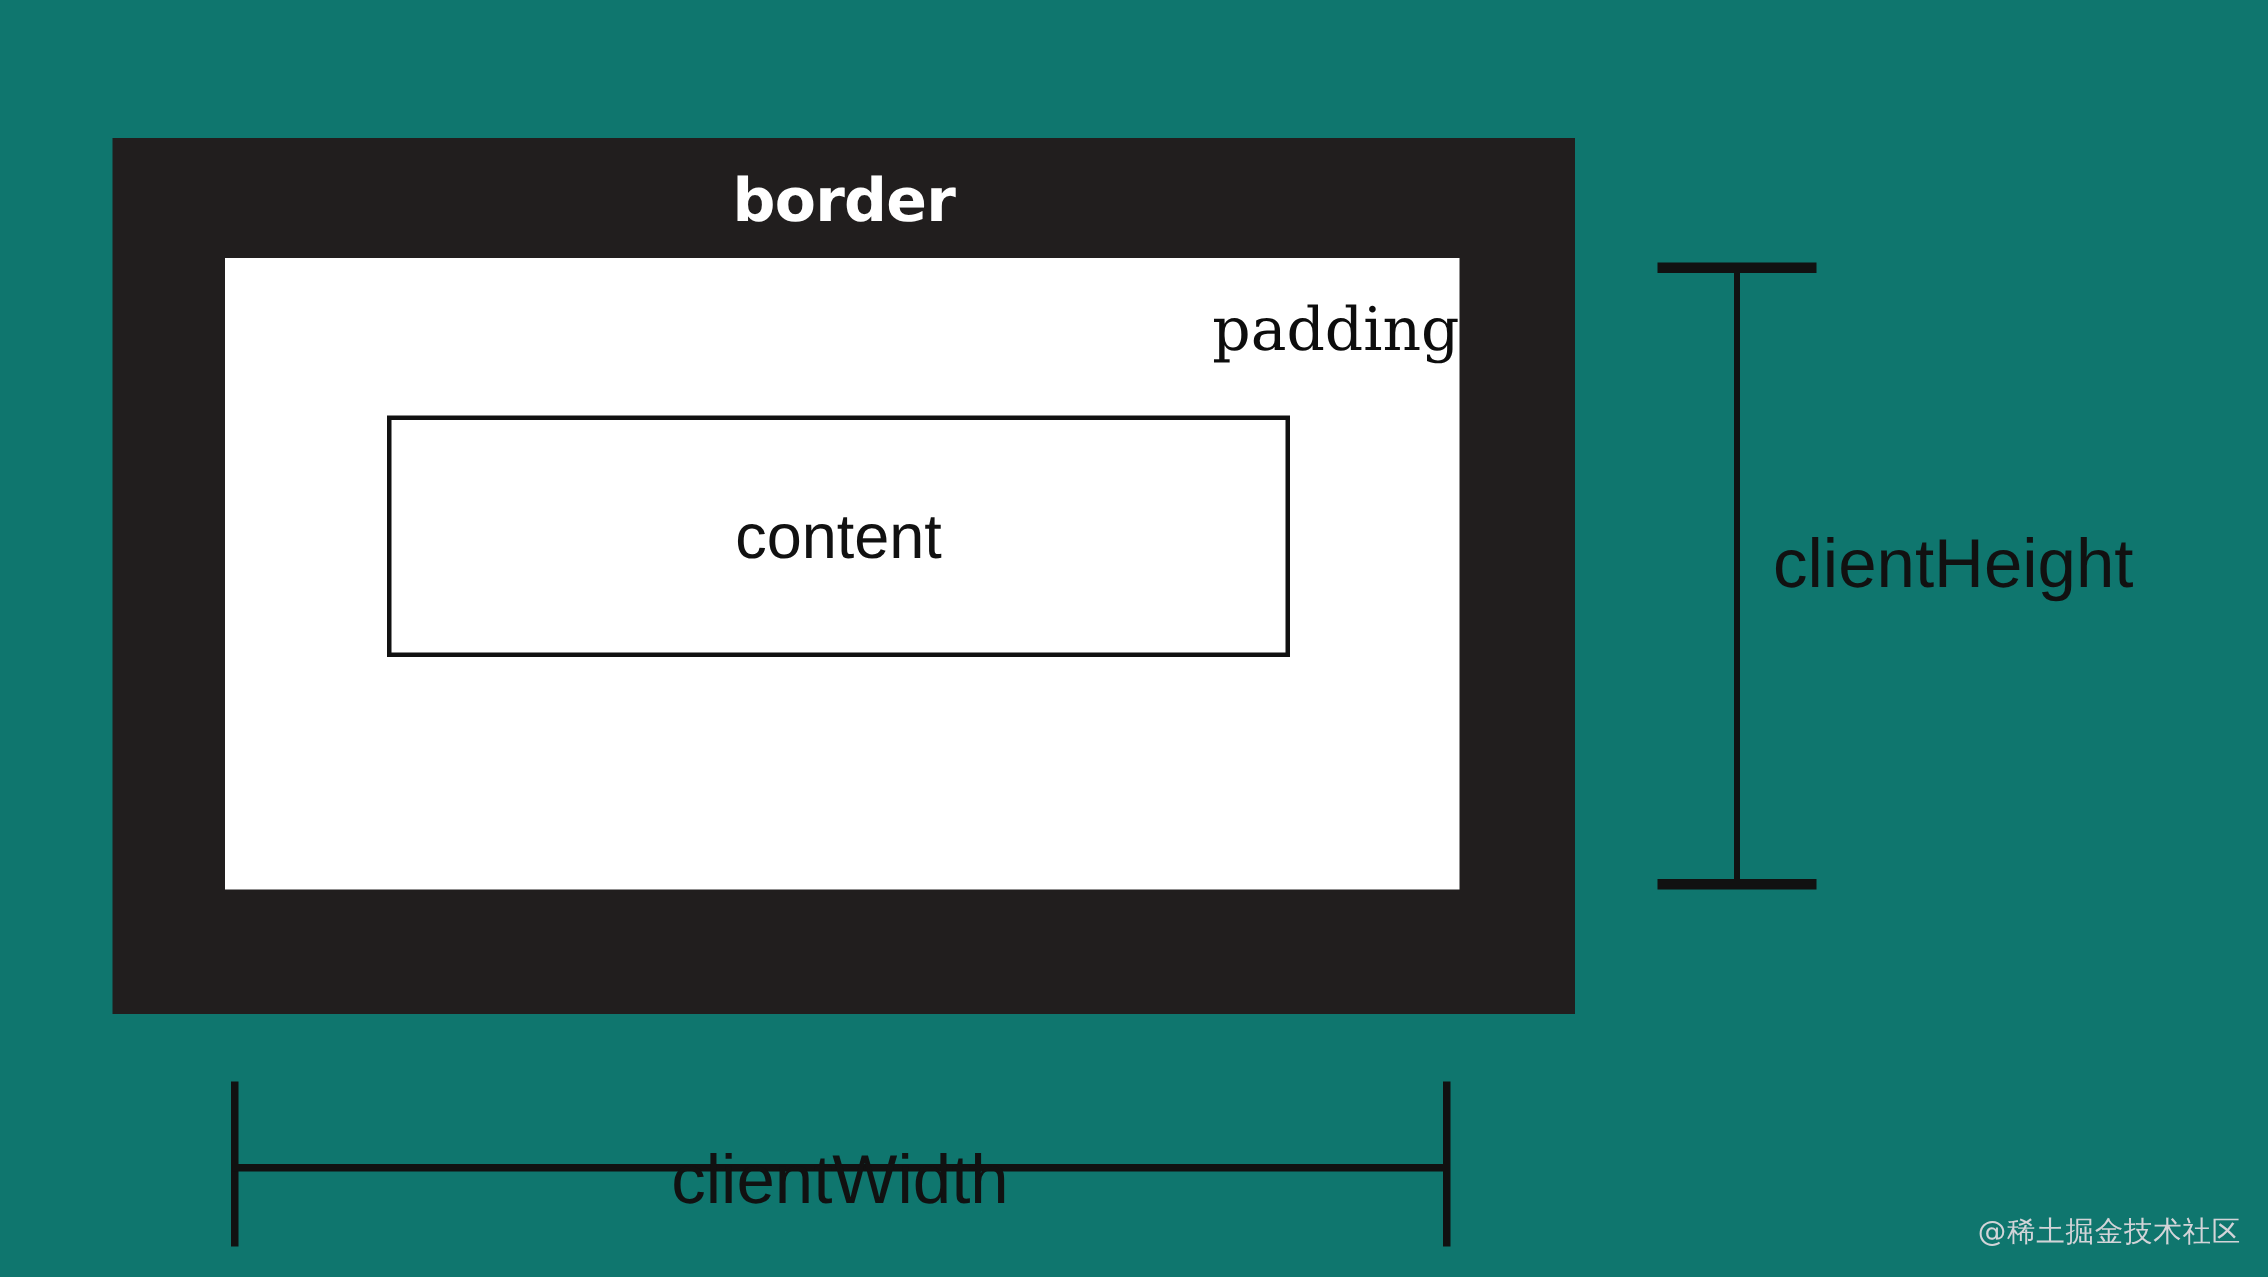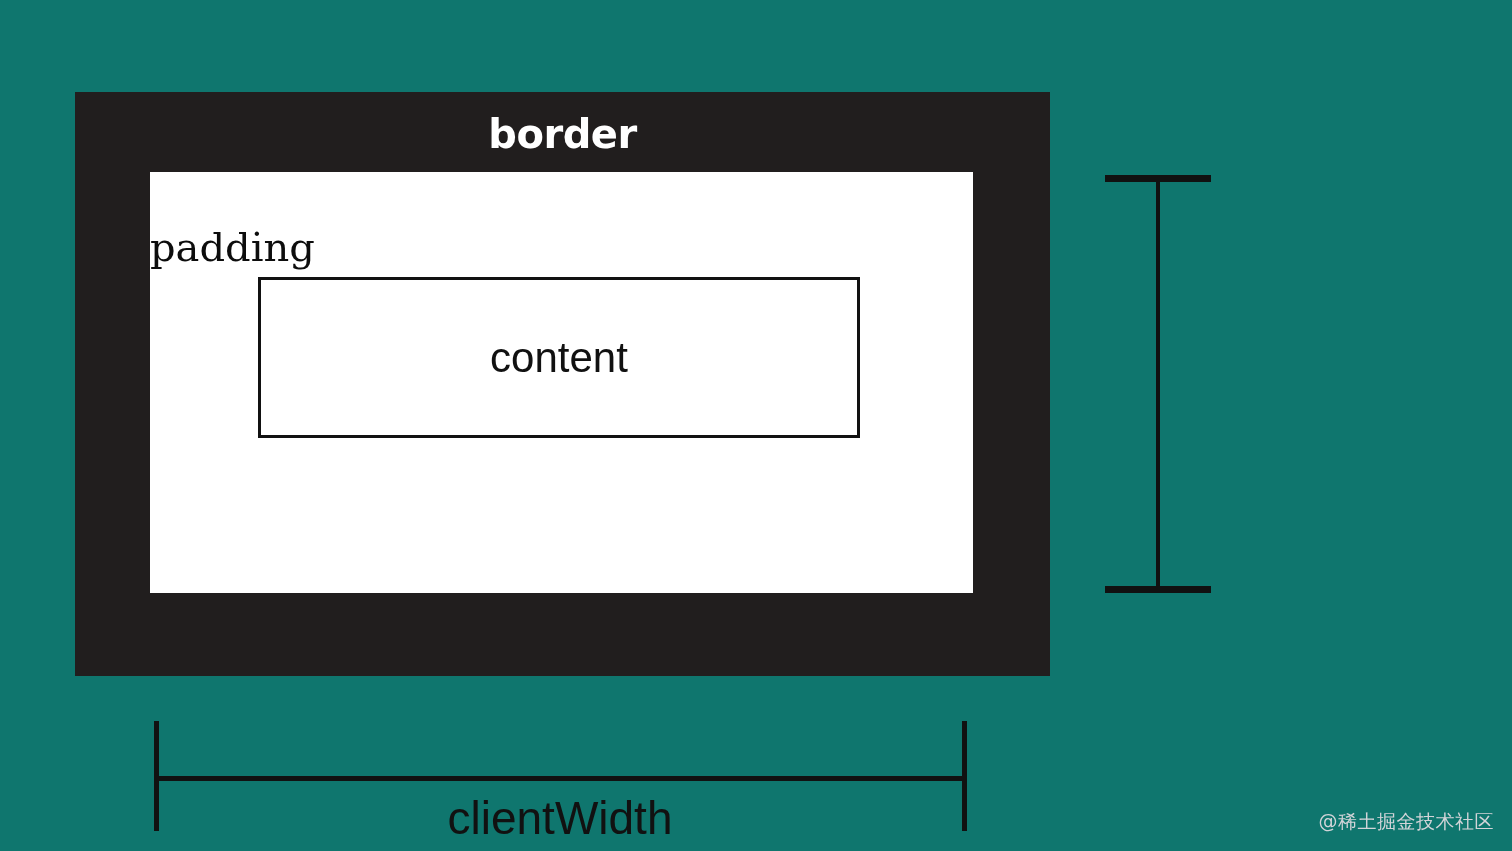--- a/index.html
+++ b/index.html
@@ -56,28 +56,27 @@
     height: 421px;
     background: #ffffff;
     box-sizing: border-box;
   }
 
   .padding-label {
     position: absolute;
     left: 0;
     top: 28px;
     width: 100%;
-    text-align: left;
+    text-align: right;
     color: #0d0d0d;
     font-family: "DejaVu Serif", serif;
     font-weight: 400;
     font-size: 40px;
     line-height: 1;
     user-select: none;
-    margin-top: 27px;
   }
 
   .content-box {
     position: absolute;
     left: 108px;
     top: 105px;
     width: 602px;
     height: 161px;
     background: #ffffff;
     border: 3px solid #111111;
@@ -164,21 +163,21 @@
     left: 3px;
     right: 3px;
     top: 55px;
     height: 5px;
     background: #111111;
   }
 
   .label-client-width {
     position: absolute;
     left: 0;
-    top: 795px;
+    top: 763px;
     width: 1120px;
     text-align: center;
     color: #111111;
     font-family: "Liberation Sans", sans-serif;
     font-weight: 400;
     font-size: 46px;
     line-height: 1;
     white-space: nowrap;
     user-select: none;
   }
@@ -218,20 +217,21 @@
 
     </div>
   </div>
 
   <div class="dim-height">
     <div class="cap cap-top"></div>
     <div class="shaft"></div>
     <div class="cap cap-bottom"></div>
   </div>
 
+  <div class="label-client-height">clientHeight</div>
 
   <div class="dim-width">
     <div class="cap cap-left"></div>
     <div class="shaft"></div>
     <div class="cap cap-right"></div>
   </div>
 
   <div class="label-client-width">clientWidth</div>
 
   <div class="watermark">@稀土掘金技术社区</div>

